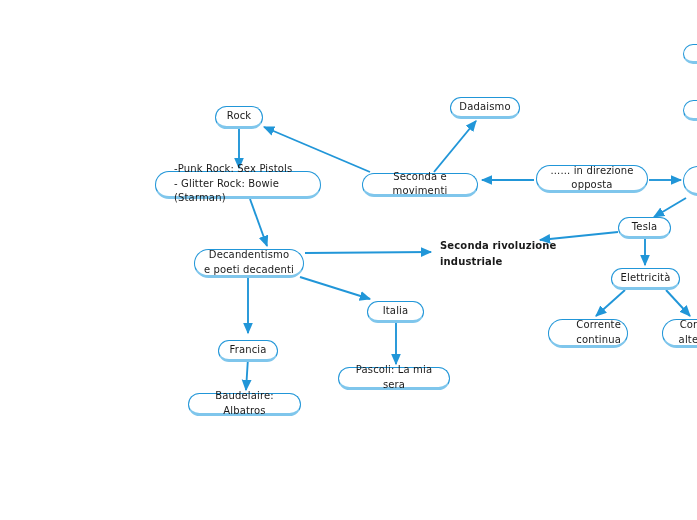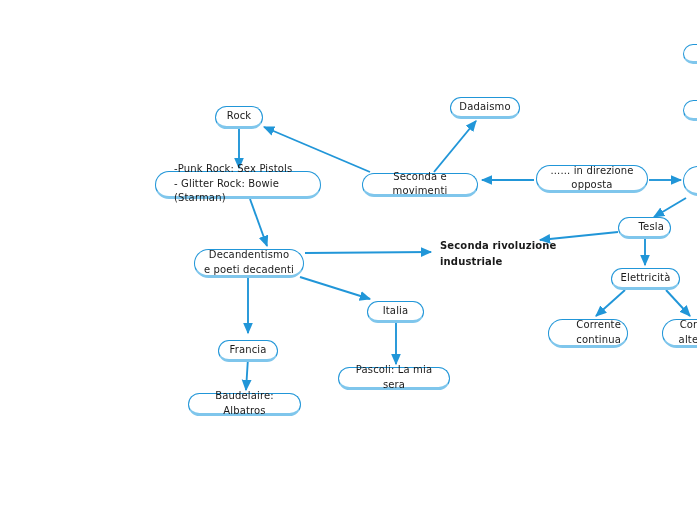--- a/index.html
+++ b/index.html
@@ -98,21 +98,21 @@
       <div class="node" style="left: 194px; top: 249px; width: 110px; height: 29px; border-color: rgb(33, 150, 216) rgb(33, 150, 216) rgb(127, 198, 236); background: rgb(255, 255, 255); color: rgb(26, 26, 26);"><span>Decandentismo
 e poeti decadenti</span></div>
       <div class="node" style="left: 218px; top: 340px; width: 60px; height: 22px; border-color: rgb(33, 150, 216) rgb(33, 150, 216) rgb(127, 198, 236); background: rgb(255, 255, 255); color: rgb(26, 26, 26);"><span>Francia</span></div>
       <div class="node" style="left: 188px; top: 393px; width: 113px; height: 23px; border-color: rgb(33, 150, 216) rgb(33, 150, 216) rgb(127, 198, 236); background: rgb(255, 255, 255); color: rgb(26, 26, 26);"><span>Baudelaire: Albatros</span></div>
       <div class="node" style="left: 367px; top: 301px; width: 57px; height: 22px; border-color: rgb(33, 150, 216) rgb(33, 150, 216) rgb(127, 198, 236); background: rgb(255, 255, 255); color: rgb(26, 26, 26);"><span>Italia</span></div>
       <div class="node" style="left: 338px; top: 367px; width: 112px; height: 23px; border-color: rgb(33, 150, 216) rgb(33, 150, 216) rgb(127, 198, 236); background: rgb(255, 255, 255); color: rgb(26, 26, 26);"><span>Pascoli: La mia sera</span></div>
       <div class="node" style="left: 362px; top: 173px; width: 116px; height: 24px; border-color: rgb(33, 150, 216) rgb(33, 150, 216) rgb(127, 198, 236); background: rgb(255, 255, 255); color: rgb(26, 26, 26);"><span>Seconda e movimenti</span></div>
       <div class="node" style="left: 450px; top: 97px; width: 70px; height: 22px; border-color: rgb(33, 150, 216) rgb(33, 150, 216) rgb(127, 198, 236); background: rgb(255, 255, 255); color: rgb(26, 26, 26);"><span>Dadaismo</span></div>
       <div class="node" style="left: 536px; top: 165px; width: 112px; height: 28px; border-color: rgb(33, 150, 216) rgb(33, 150, 216) rgb(127, 198, 236); background: rgb(255, 255, 255); color: rgb(26, 26, 26);"><span>...... in direzione
 opposta</span></div>
-      <div class="node" style="left: 618px; top: 217px; width: 53px; height: 22px; border-color: rgb(33, 150, 216) rgb(33, 150, 216) rgb(127, 198, 236); background: rgb(255, 255, 255); color: rgb(26, 26, 26); justify-content: flex-end;"><span>Tesla</span></div>
+      <div class="node" style="left: 618px; top: 217px; width: 53px; height: 22px; border-color: rgb(33, 150, 216) rgb(33, 150, 216) rgb(127, 198, 236); background: rgb(255, 255, 255); color: rgb(26, 26, 26);"><span>Tesla</span></div>
       <div class="node" style="left: 611px; top: 268px; width: 69px; height: 22px; border-color: rgb(33, 150, 216) rgb(33, 150, 216) rgb(127, 198, 236); background: rgb(255, 255, 255); color: rgb(26, 26, 26);"><span>Elettricità</span></div>
       <div class="node" style="left: 548px; top: 319px; width: 80px; height: 29px; border-color: rgb(33, 150, 216) rgb(33, 150, 216) rgb(127, 198, 236); background: rgb(255, 255, 255); color: rgb(26, 26, 26); justify-content: flex-end;"><span>Corrente
 continua</span></div>
       <div class="node" style="left: 662px; top: 319px; width: 80px; height: 29px; border-color: rgb(33, 150, 216) rgb(33, 150, 216) rgb(127, 198, 236); background: rgb(255, 255, 255); color: rgb(26, 26, 26);"><span>Corrente
 alternata</span></div>
       <div class="node" style="left: 683px; top: 44px; width: 80px; height: 20px; border-color: rgb(33, 150, 216) rgb(33, 150, 216) rgb(127, 198, 236); background: rgb(255, 255, 255); color: rgb(26, 26, 26);"><span></span></div>
       <div class="node" style="left: 683px; top: 100px; width: 80px; height: 21px; border-color: rgb(33, 150, 216) rgb(33, 150, 216) rgb(127, 198, 236); background: rgb(255, 255, 255); color: rgb(26, 26, 26);"><span></span></div>
       <div class="node" style="left: 683px; top: 166px; width: 80px; height: 30px; border-color: rgb(33, 150, 216) rgb(33, 150, 216) rgb(127, 198, 236); background: rgb(255, 255, 255); color: rgb(26, 26, 26);"><span></span></div>
       <div class="free-label" style="left: 440px; top: 238px; color: rgb(26, 26, 26);">Seconda rivoluzione
 industriale</div>

